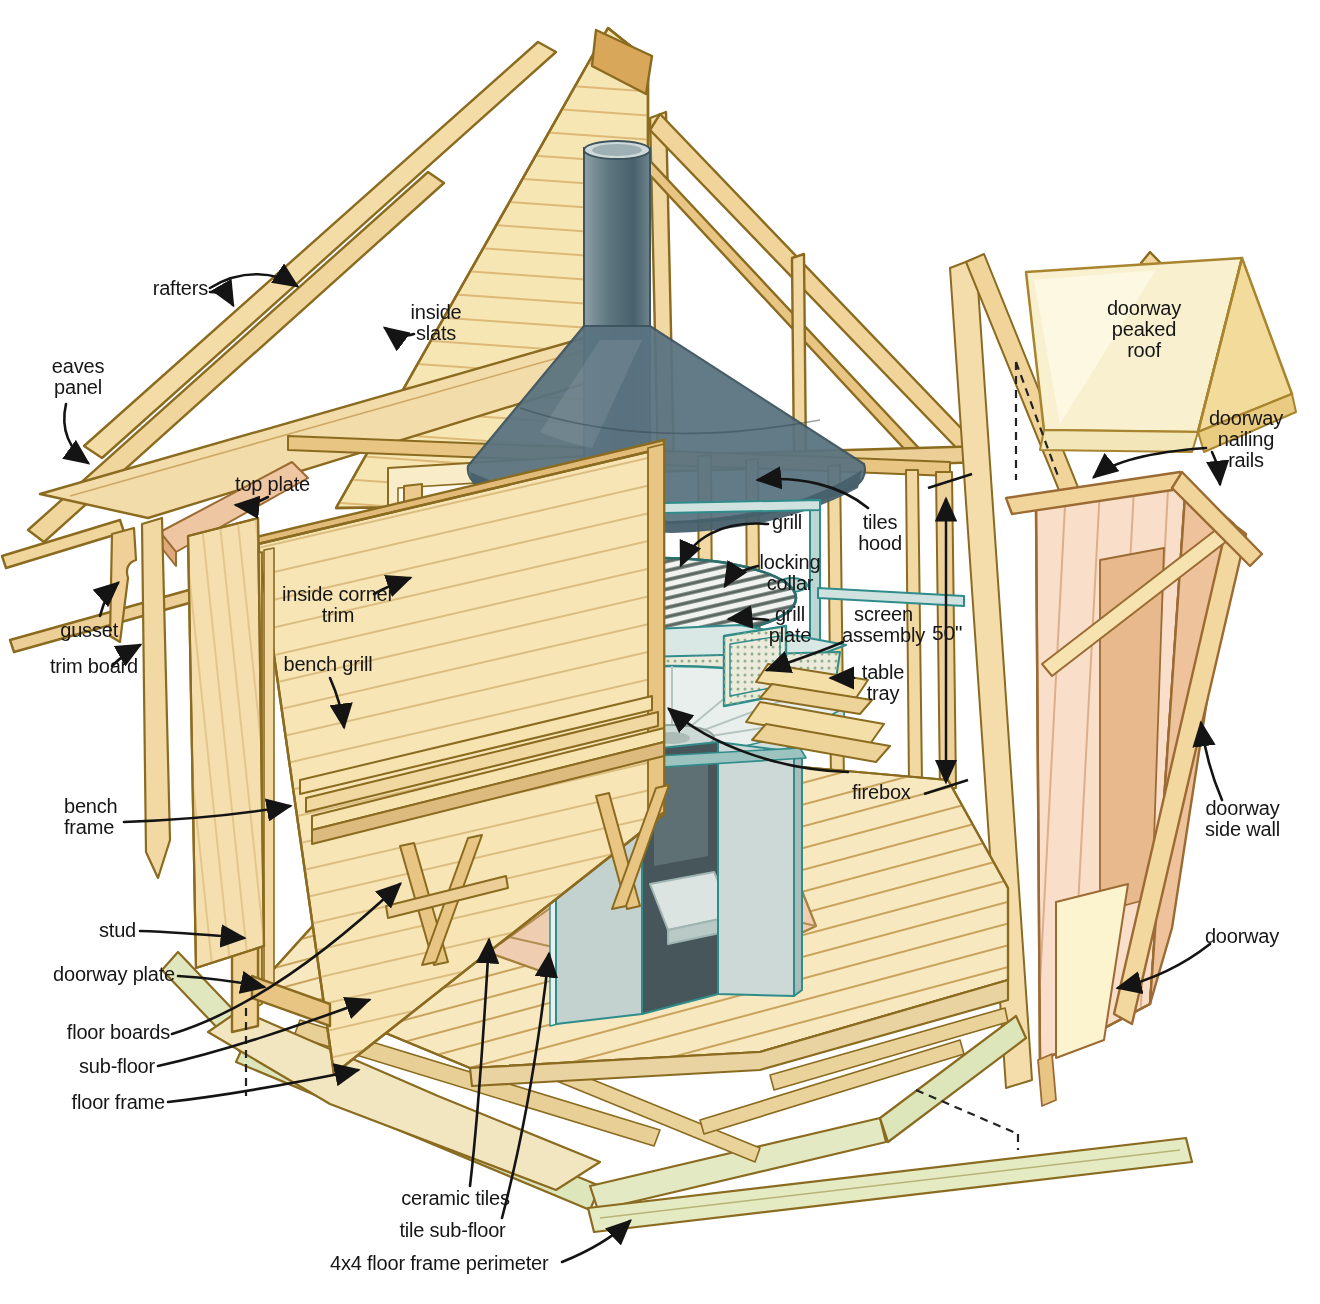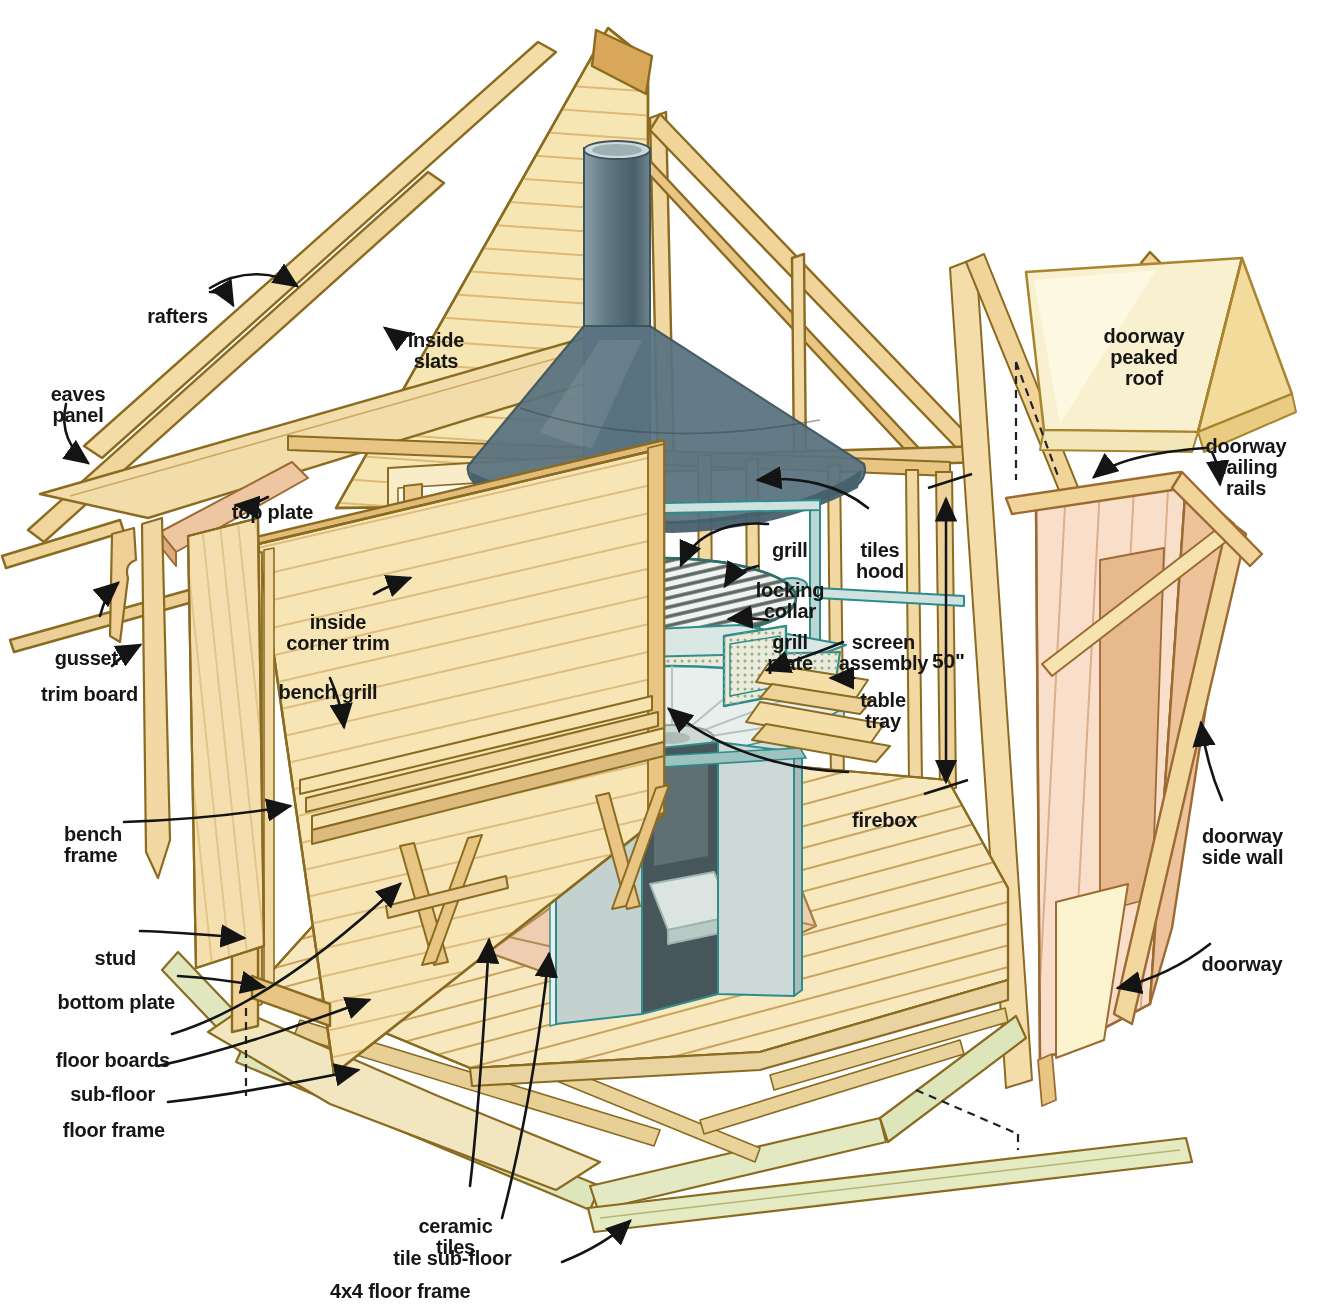--- a/index.html
+++ b/index.html
@@ -1,26 +1,25 @@
 <!DOCTYPE html>
 <html><head>
 <meta charset="utf-8">
 <style>
   html,body{margin:0;padding:0;background:#ffffff;}
   .stage{position:relative;width:1320px;height:1304px;background:#ffffff;overflow:hidden;}
   .stage svg{position:absolute;left:0;top:0;}
   .lbl{
     position:absolute;
     font-family:"Liberation Sans",sans-serif;
-    font-weight:700;
+    font-weight:400;
     font-size:20px;
     line-height:1.05;
     color:#161616;
     letter-spacing:-0.2px;
-    margin-top:28px;
   }
   .dim{font-size:21px;}
 </style>
 </head>
 <body>
 
 <div class="stage">
 <svg width="1320" height="1304" viewBox="0 0 1320 1304">
   <defs>
     <marker id="ah" markerWidth="11" markerHeight="9" refX="9" refY="4.5" orient="auto-start-reverse">
@@ -325,21 +324,21 @@
   <div class="lbl" style="left:130px;top:278px;width:78px;text-align:right;">rafters</div>
   <div class="lbl" style="left:400px;top:302px;width:72px;text-align:center;">inside slats</div>
   <div class="lbl" style="left:42px;top:356px;width:72px;text-align:center;">eaves panel</div>
   <div class="lbl" style="left:225px;top:474px;width:95px;text-align:center;">top plate</div>
   <div class="lbl" style="left:50px;top:620px;width:68px;text-align:right;">gusset</div>
   <div class="lbl" style="left:38px;top:656px;width:100px;text-align:right;">trim board</div>
   <div class="lbl" style="left:278px;top:584px;width:120px;text-align:center;">inside corner trim</div>
   <div class="lbl" style="left:272px;top:654px;width:112px;text-align:center;">bench grill</div>
   <div class="lbl" style="left:64px;top:796px;width:70px;text-align:left;">bench frame</div>
   <div class="lbl" style="left:72px;top:920px;width:64px;text-align:right;">stud</div>
-  <div class="lbl" style="left:40px;top:964px;width:135px;text-align:right;">bottom plate</div>
+  <div class="lbl" style="left:40px;top:964px;width:135px;text-align:right;">doorway plate</div>
   <div class="lbl" style="left:40px;top:1022px;width:130px;text-align:right;">floor boards</div>
   <div class="lbl" style="left:40px;top:1056px;width:115px;text-align:right;">sub-floor</div>
   <div class="lbl" style="left:40px;top:1092px;width:125px;text-align:right;">floor frame</div>
   <div class="lbl" style="left:398px;top:1188px;width:115px;text-align:center;">ceramic tiles</div>
   <div class="lbl" style="left:390px;top:1220px;width:125px;text-align:center;">tile sub-floor</div>
   <div class="lbl" style="left:330px;top:1253px;width:232px;">4x4 floor frame perimeter</div>
   <div class="lbl" style="left:772px;top:512px;width:55px;text-align:left;">grill</div>
   <div class="lbl" style="left:845px;top:512px;width:70px;text-align:center;">tiles hood</div>
   <div class="lbl" style="left:750px;top:552px;width:80px;text-align:center;">locking collar</div>
   <div class="lbl" style="left:762px;top:604px;width:56px;text-align:center;">grill plate</div>

